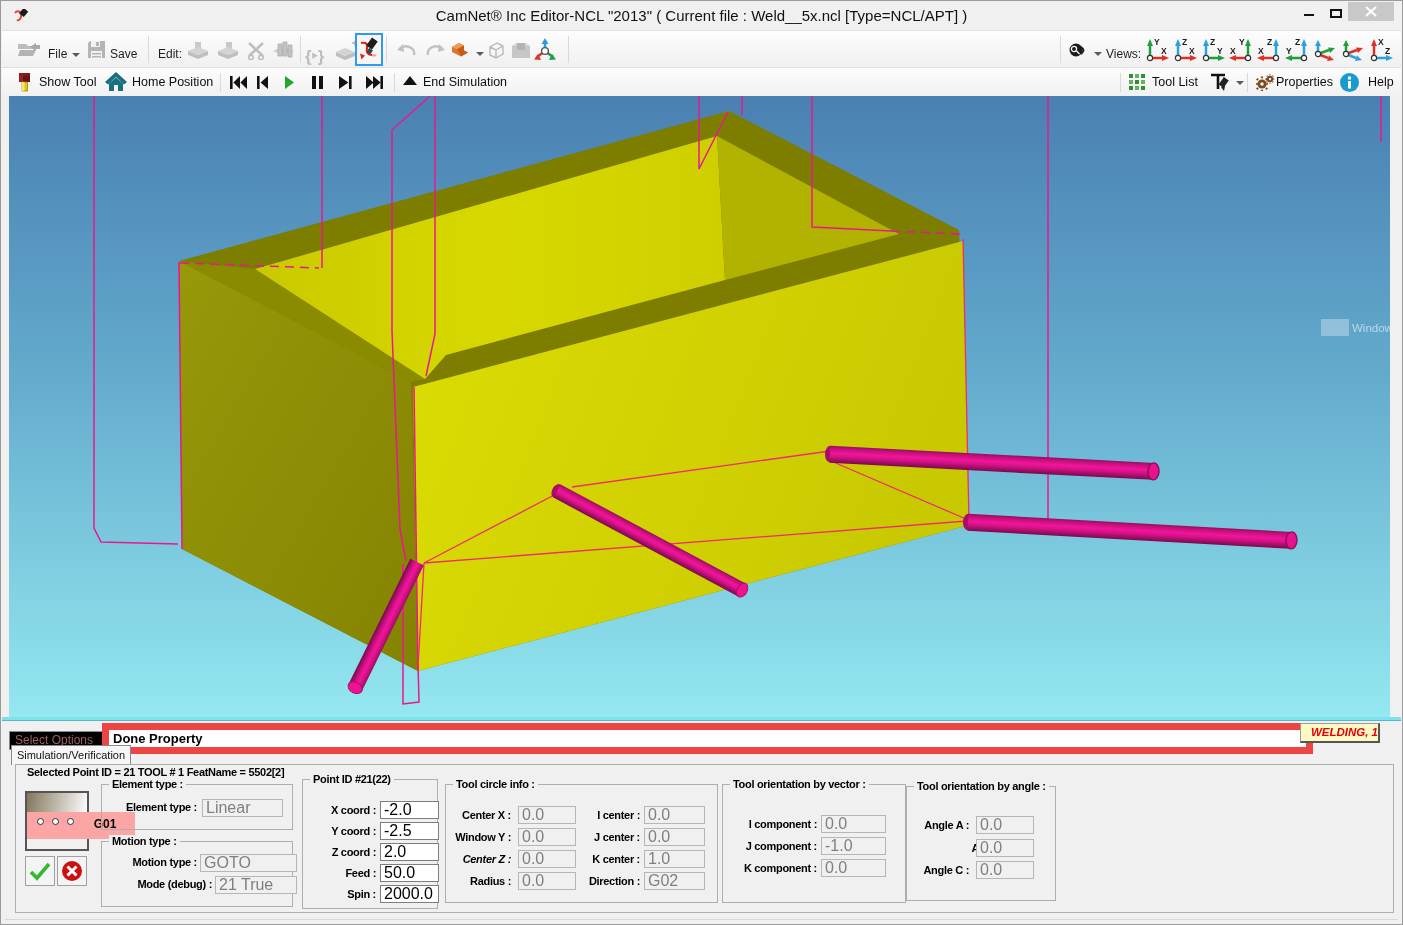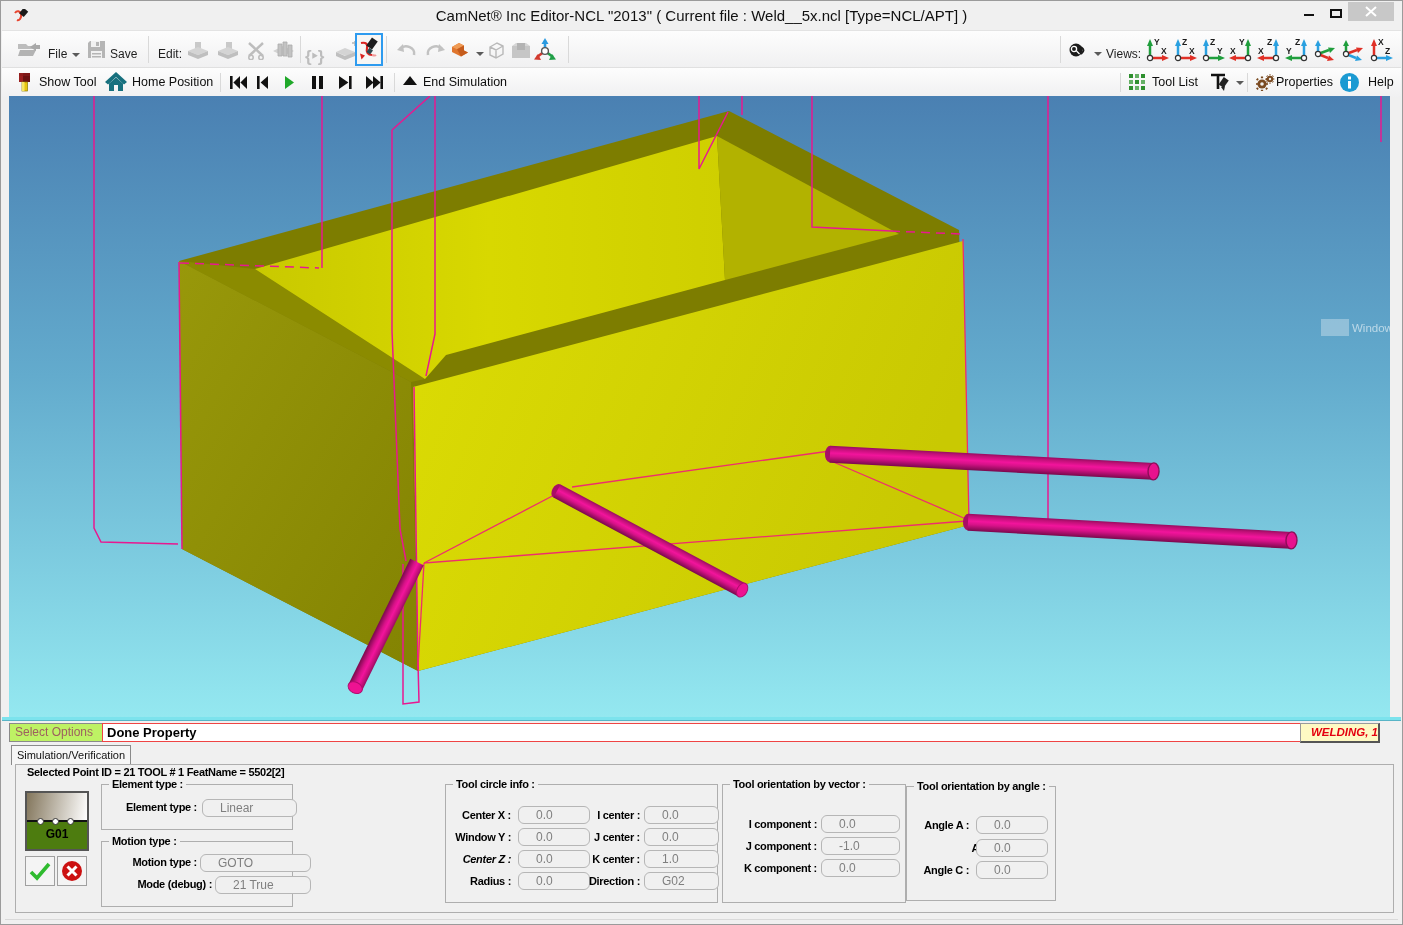--- a/index.html
+++ b/index.html
@@ -5,21 +5,21 @@
   html,body{margin:0;padding:0;}
   body{width:1403px;height:925px;overflow:hidden;font-family:"Liberation Sans",sans-serif;background:#f0f0f0;}
   .win{position:absolute;left:0;top:0;width:1401px;height:923px;border:1px solid #9b9b9b;background:#f0f0f0;}
   .abs{position:absolute;}
   .tb{position:absolute;left:1px;right:1px;background:linear-gradient(#fdfdfd,#f0f0f1);}
   .sep{position:absolute;width:1px;background:#d9d9d9;top:5px;bottom:5px;}
   .tbt{position:absolute;font-size:12px;color:#1e1e1e;white-space:nowrap;}
   #tb2 .tbt{font-size:12.5px;color:#0d0d0d;}
   .caret{position:absolute;width:0;height:0;border-left:4px solid transparent;border-right:4px solid transparent;border-top:4px solid #5a5a5a;}
   
-  .fld{position:absolute;height:16px;font-size:12px;line-height:16px;padding-left:17px;border-radius:6px;}
+  .fld{position:absolute;height:16px;font-size:16px;line-height:16px;padding-left:3px;}
   .fldd{background:#f0f0f0;border:1px solid #b6b6b6;color:#7f7f7f;}
   .flde{background:#ffffff;border:1px solid #7e7e7e;color:#000;}
   .lbl{position:absolute;letter-spacing:-0.3px;font-size:11px;color:#000;white-space:nowrap;text-align:right;font-weight:bold;}
   .gb{position:absolute;border:1px solid #aeaeae;}
   .gl{position:absolute;top:-7px;left:7px;background:#f0f0f0;letter-spacing:-0.3px;font-size:11px;font-weight:bold;padding:0 3px;white-space:nowrap;}
 </style>
 </head>
 <body>
 <div class="win">
 
@@ -404,33 +404,33 @@
         <ellipse cx="0" cy="0" rx="5" ry="8.2" fill="#a80e66"></ellipse>
         <rect x="0" y="-8.2" width="324" height="17" fill="url(#cyl)"></rect>
         <ellipse cx="324" cy="0.3" rx="5.5" ry="8.5" fill="#e8128e" stroke="#8c0e58" stroke-width="1.4"></ellipse>
       </g>
     </g>
   </svg>
   <div class="abs" style="left:1px;top:716px;width:1399px;height:3px;background:#7ce3ed;border-bottom:1px solid #58b4c6;"></div>
 
   <div class="abs" id="bottom" style="left:0;top:720px;width:1401px;height:203px;background:#f0f0f0;">
 
-    <div class="abs" style="left:8px;top:2px;width:90px;height:17px;border:1px solid #8a8a8a;background:#bef264;font-size:12px;color:#9d6060;line-height:17px;padding-left:5px;">Select Options</div>
-    <div class="abs" style="left:101px;top:2px;width:1193px;height:17px;border:1px solid #ef4444;background:#fff;font-size:13px;font-weight:bold;color:#000;line-height:17px;padding-left:4px;">Done Property</div>
+    <div class="abs" style="left:8px;top:10px;width:90px;height:17px;border:1px solid #8a8a8a;background:#000000;font-size:12px;color:#9d6060;line-height:17px;padding-left:5px;">Select Options</div>
+    <div class="abs" style="left:101px;top:2px;width:1193px;height:17px;border:7px solid #ef4444;background:#fff;font-size:13px;font-weight:bold;color:#000;line-height:17px;padding-left:4px;">Done Property</div>
     <div class="abs" style="left:1299px;top:2px;width:77px;height:17px;border:1px solid #9a9a9a;border-right:2px solid #555;border-bottom:2px solid #555;background:#fef9c3;font-size:11.5px;font-weight:bold;font-style:italic;color:#e4000f;line-height:16px;text-align:right;">WELDING, 1</div>
 
     <div class="abs" style="left:10px;top:24px;width:118px;height:19px;border:1px solid #8a8a8a;border-bottom:none;background:#f6f6f6;font-size:11px;color:#111;line-height:19px;text-align:center;">Simulation/Verification</div>
 
     <div class="gb" style="left:14px;top:43px;width:1377px;height:147px;">
       <span class="gl" style="left:8px;top:1px;">Selected Point ID = 21 TOOL # 1 FeatName = 5502[2]</span>
 
       <div class="abs" style="left:9px;top:26px;width:60px;height:56px;border:2px solid #555;">
         <div class="abs" style="left:0;top:0;width:60px;height:27px;background:linear-gradient(100deg,#83765c,#ffffff);"></div>
         <div class="abs" style="left:0;top:27px;width:60px;height:2px;background:#111;"></div>
-        <div class="abs" style="left:0;top:29px;width:60px;height:27px;background:#4d7c0f;font-size:12px;font-weight:bold;text-align:center;line-height:24px;">G01</div>
+        <div class="abs" style="left:0;top:19px;width:60px;height:27px;background:#fca5a5;font-size:12px;font-weight:bold;text-align:center;line-height:24px;padding-left:48px;">G01</div>
         <div class="abs" style="left:10px;top:25px;width:5px;height:5px;border-radius:50%;background:#fff;border:1px solid #333;"></div>
         <div class="abs" style="left:25px;top:25px;width:5px;height:5px;border-radius:50%;background:#fff;border:1px solid #333;"></div>
         <div class="abs" style="left:40px;top:25px;width:5px;height:5px;border-radius:50%;background:#fff;border:1px solid #333;"></div>
       </div>
       <div class="abs" style="left:9px;top:91px;width:28px;height:28px;border:1px solid #a0a0a0;background:#f4f4f4;">
         <svg width="28" height="28">
             <path d="M5 15 L11 21 L23 7" fill="none" stroke="#2fbb2f" stroke-width="3.6"></path>
           </svg>
       </div>
       <div class="abs" style="left:41px;top:91px;width:28px;height:28px;border:1px solid #a0a0a0;background:#f4f4f4;">
@@ -447,20 +447,33 @@
       </div>
 
       <div class="gb" style="left:85px;top:76px;width:190px;height:64px;">
         <span class="gl">Motion type :</span>
         <div class="lbl" style="left:10px;top:14px;width:85px;">Motion type :</div>
         <div class="fld fldd" style="left:98px;top:12px;width:92px;">GOTO</div>
         <div class="lbl" style="left:10px;top:36px;width:100px;">Mode (debug) :</div>
         <div class="fld fldd" style="left:113px;top:34px;width:77px;">21 True</div>
       </div>
 
+      <div class="gb" style="left:286px;top:14px;width:134px;height:128px;">
+        <span class="gl">Point ID #21(22)</span>
+        <div class="lbl" style="left:0px;top:24px;width:73px;">X coord :</div>
+        <div class="fld flde" style="left:77px;top:21px;width:54px;">-2.0</div>
+        <div class="lbl" style="left:0px;top:45px;width:73px;">Y coord :</div>
+        <div class="fld flde" style="left:77px;top:42px;width:54px;">-2.5</div>
+        <div class="lbl" style="left:0px;top:66px;width:73px;">Z coord :</div>
+        <div class="fld flde" style="left:77px;top:63px;width:54px;">2.0</div>
+        <div class="lbl" style="left:0px;top:87px;width:73px;">Feed :</div>
+        <div class="fld flde" style="left:77px;top:84px;width:54px;">50.0</div>
+        <div class="lbl" style="left:0px;top:108px;width:73px;">Spin :</div>
+        <div class="fld flde" style="left:77px;top:105px;width:54px;">2000.0</div>
+      </div>
 
       <div class="gb" style="left:429px;top:19px;width:271px;height:117px;">
         <span class="gl">Tool circle info :</span>
         <div class="lbl" style="left:0px;top:24px;width:65px;">Center X :</div>
         <div class="fld fldd" style="left:72px;top:21px;width:53px;">0.0</div>
         <div class="lbl" style="left:0px;top:46px;width:65px;">Window Y :</div>
         <div class="fld fldd" style="left:72px;top:43px;width:53px;">0.0</div>
         <div class="lbl" style="left:0px;top:68px;width:65px;font-style:italic;">Center Z :</div>
         <div class="fld fldd" style="left:72px;top:65px;width:53px;">0.0</div>
         <div class="lbl" style="left:0px;top:90px;width:65px;">Radius :</div>

